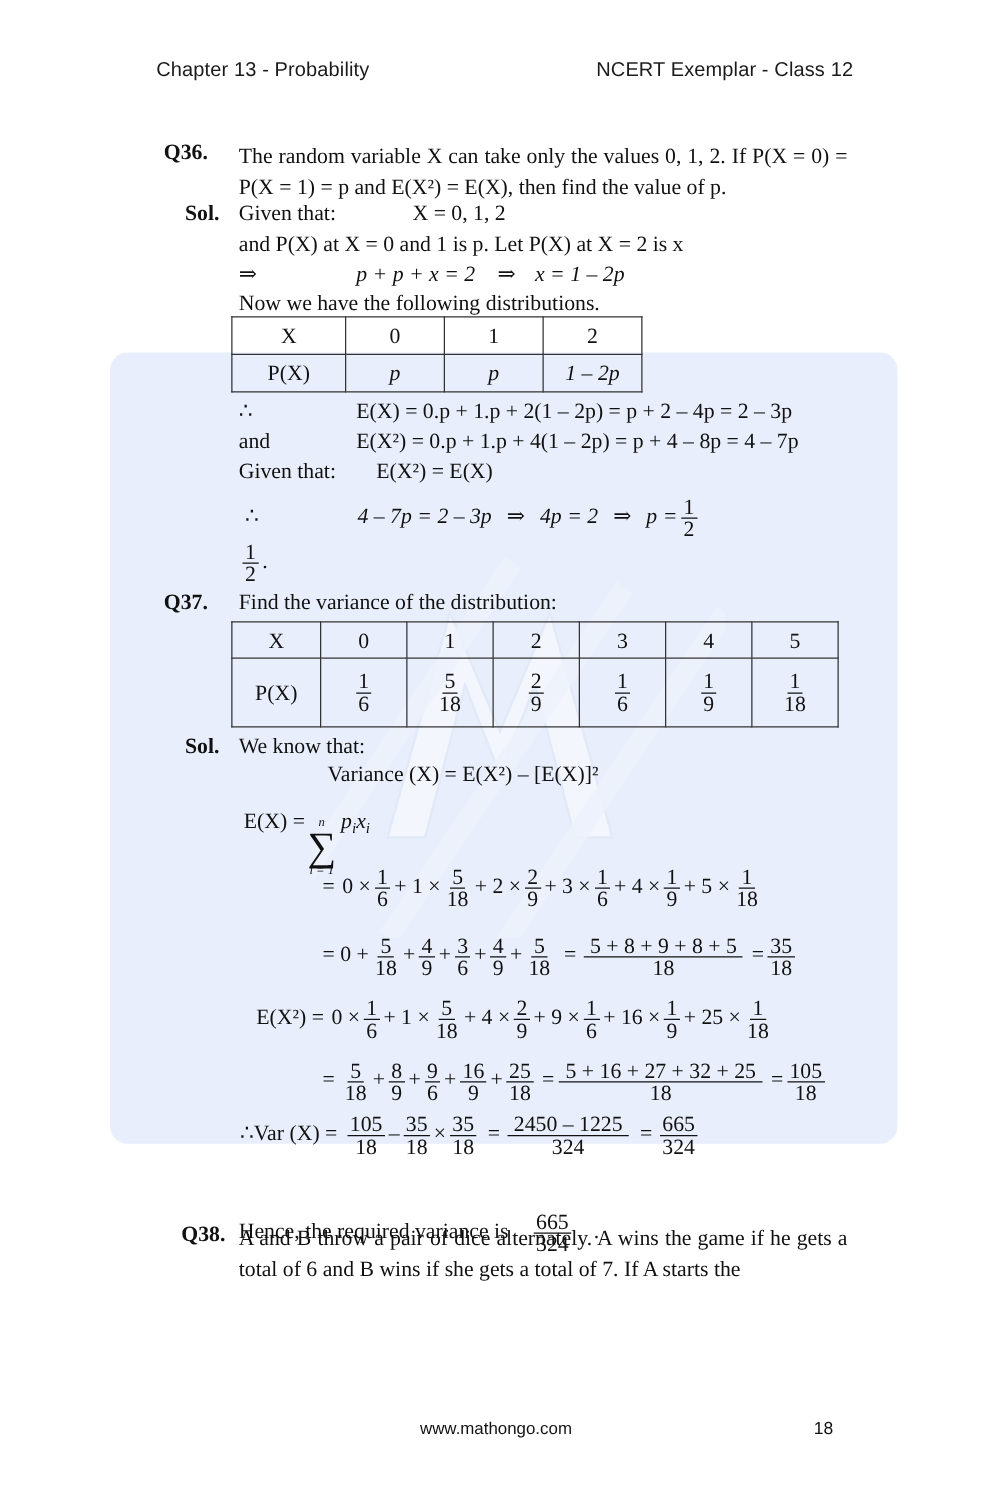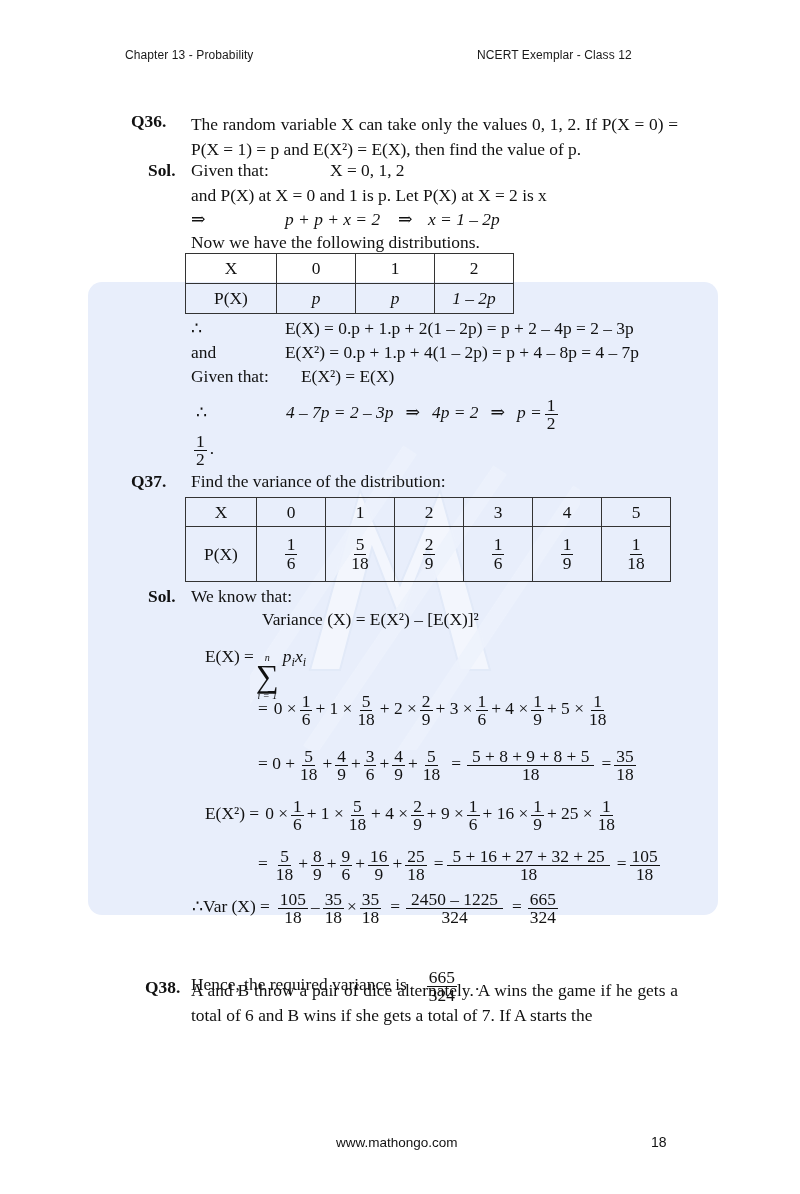--- a/index.html
+++ b/index.html
@@ -41,21 +41,21 @@
     z-index: 1;
     opacity: .55;
     pointer-events: none;
   }
 
   
   .runhead {
     position: absolute;
     top: 48px;
     font-family: "Liberation Sans", "DejaVu Sans", sans-serif;
-    font-size: 12px;
+    font-size: 16px;
     color: #1a1a1a;
     letter-spacing: .1px;
     z-index: 3;
   }
   #head-left  { left: 125px; }
   #head-right { left: 477px; }
 
   .footer {
     position: absolute;
     bottom: 44px;
@@ -340,21 +340,21 @@
     <div class="row" style="left:148px; top:588px;">
       <span class="sollabel">Sol.</span>
     </div>
     <div class="row" style="left:191px; top:588px;">
       <span class="txt">We know that:</span>
     </div>
     <div class="row" style="left:262px; top:611px;">
       <span class="txt">Variance (X) = E(X²) – [E(X)]²</span>
     </div>
 
-    <div class="row" style="left:205px; top:648px;">
+    <div class="row" style="left:195px; top:648px;">
       <span class="txt">E(X)  =</span>
       <span class="sigma">
         <span class="lim">n</span>
         <span class="big">∑</span>
         <span class="lim">i = 1</span>
       </span>
       <span class="txt ital" style="margin-left:2px;">
         <span>p</span><sub style="font-size:.7em">i</sub><span>x</span><sub style="font-size:.7em">i</sub>
       </span>
     </div>

